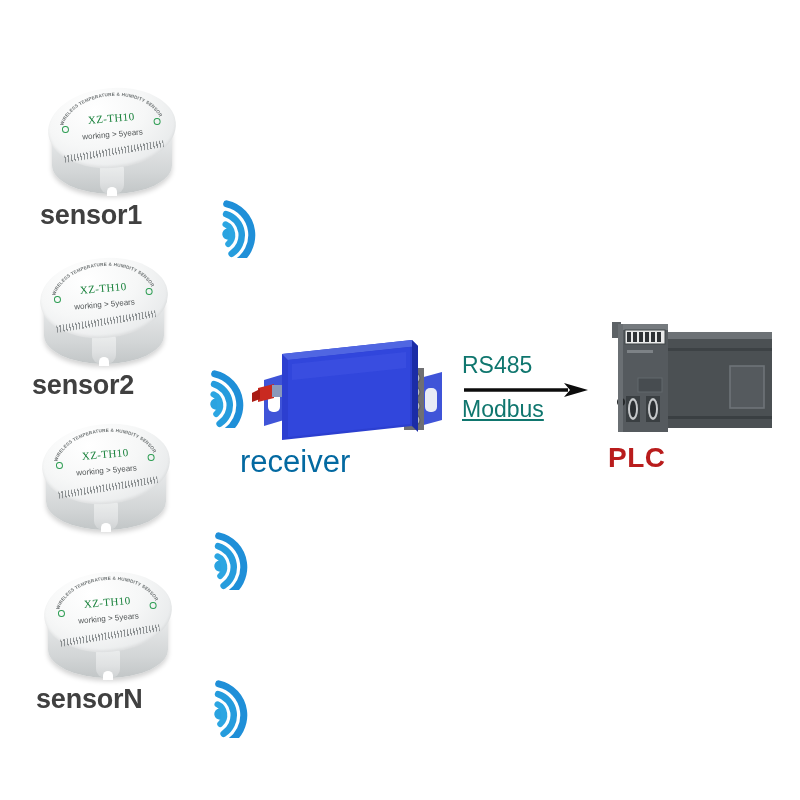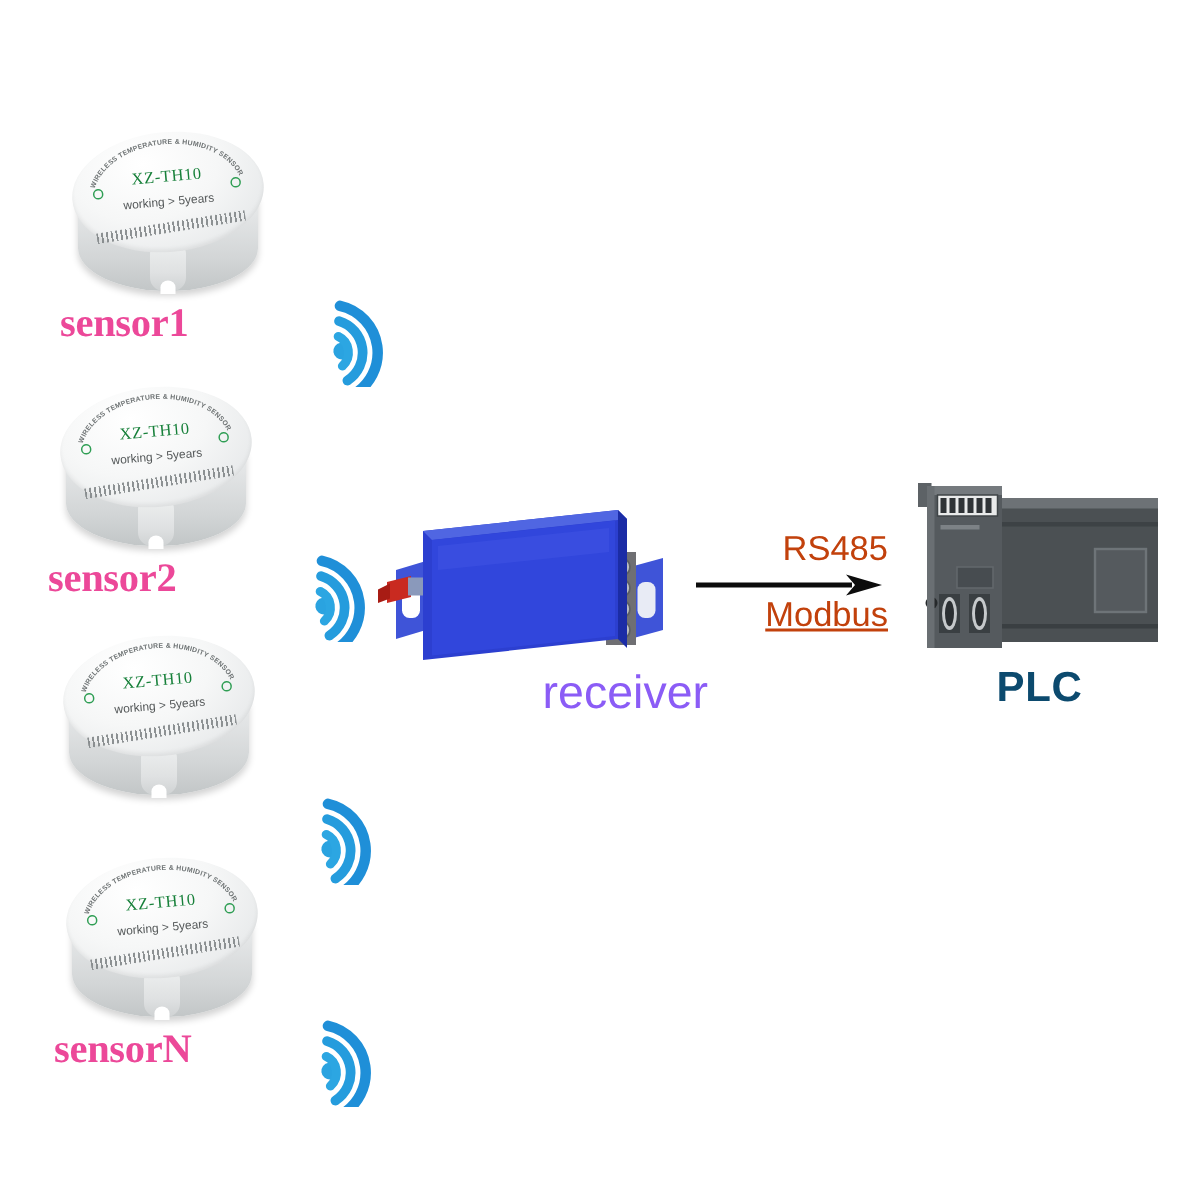--- a/index.html
+++ b/index.html
@@ -152,68 +152,68 @@
       #7b8082 0px, #7b8082 1.2px,
       rgba(255,255,255,0) 1.2px, rgba(255,255,255,0) 3.2px
     );
     opacity: 0.85;
   }
   .sensor-label {
     position: absolute;
     left: 0px;
     top: 112px;
     width: 200px;
-    font-family: Liberation Serif, serif;
+    font-family: Liberation Sans, sans-serif;
     font-size: 27px;
     font-weight: bold;
-    color: #ec4899;
+    color: #404040;
     letter-spacing: -0.2px;
     white-space: nowrap;
   }
 
   
   .wifi-icon {
     position: absolute;
   }
 
   
   .receiver-node {
     position: absolute;
   }
   .receiver-label {
     position: absolute;
-    text-align: right;
+    text-align: left;
     font-family: "Liberation Sans", sans-serif;
     font-size: 31px;
-    color: #8b5cf6;
+    color: #0369a1;
     white-space: nowrap;
   }
 
   
   .link-group { position: absolute; }
   .link-top, .link-bottom {
     position: absolute;
     width: 130px;
-    text-align: right;
+    text-align: left;
     font-family: "Liberation Sans", sans-serif;
     font-size: 23px;
-    color: #c2410c;
+    color: #0f766e;
     white-space: nowrap;
   }
 
   
   .plc-node { position: absolute; }
   .plc-label {
     position: absolute;
     width: 160px;
-    text-align: center;
+    text-align: left;
     font-family: "Liberation Sans", sans-serif;
     font-size: 28px;
     font-weight: bold;
-    color: #0c4a6e;
+    color: #b91c1c;
     letter-spacing: 0.5px;
     white-space: nowrap;
   }
 </style>
 </head>
 <body>
 
 <div id="canvas">
 
   <div class="sensor-node" style="left:40px; top:88px;">

